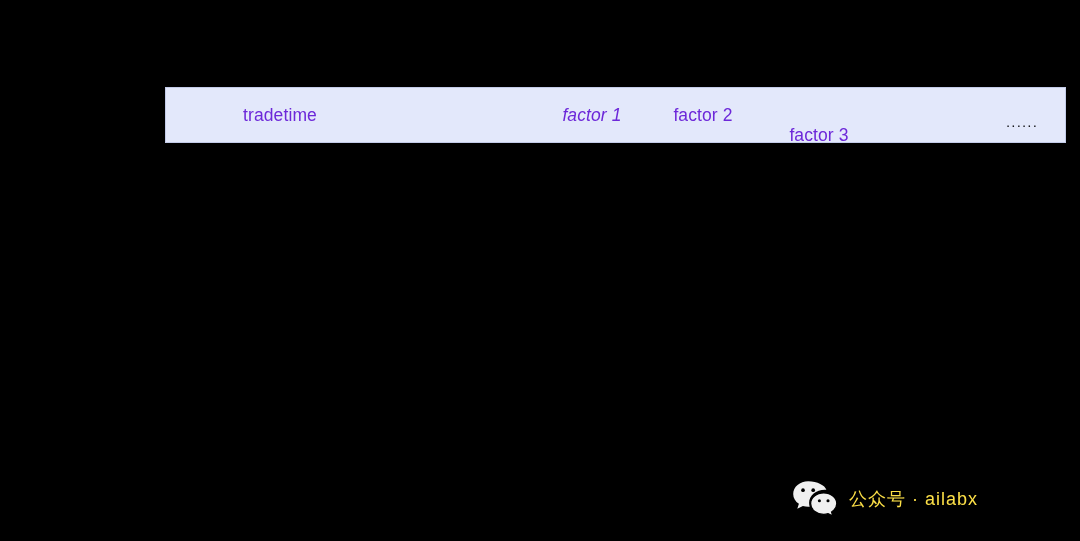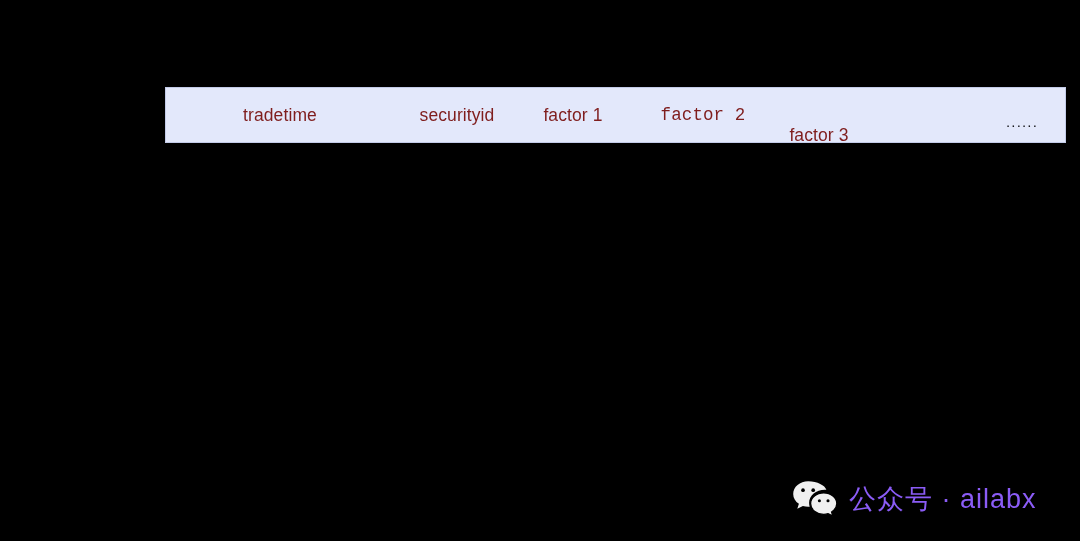--- a/index.html
+++ b/index.html
@@ -29,21 +29,21 @@
     align-items: center;
   }
 
   .col-cell {
     position: absolute;
     top: 0;
     height: 100%;
     display: flex;
     align-items: center;
     justify-content: center;
-    color: #7f1d1d;
+    color: #6d28d9;
     font-size: 17.5px;
     font-weight: 400;
     letter-spacing: 0.1px;
     white-space: nowrap;
   }
 
   .col-cell.ellipsis {
     font-size: 15px;
     letter-spacing: 1.2px;
     color: #15161a;
@@ -59,36 +59,35 @@
     display: flex;
     align-items: center;
     gap: 11px;
   }
   #watermark-logo {
     width: 46px;
     height: 38px;
     display: block;
   }
   #watermark-text {
-    color: #8b5cf6;
-    font-size: 27px;
+    color: #fde047;
+    font-size: 18px;
     font-weight: 400;
     letter-spacing: 1px;
     white-space: nowrap;
     line-height: 1;
   }
 </style>
 </head>
 <body>
 
 <div id="table-header-bar">
     <div class="col-cell" style="left: 24px; width: 180px;">tradetime</div>
-    <div class="col-cell" style="left: 201px; width: 180px;">securityid</div>
-    <div class="col-cell" style="left: 317px; width: 180px;">factor 1</div>
-    <div class="col-cell" style="left: 447px; width: 180px; font-family: Liberation Mono, monospace;">factor 2</div>
+    <div class="col-cell" style="left: 336px; width: 180px; font-style: italic;">factor 1</div>
+    <div class="col-cell" style="left: 447px; width: 180px;">factor 2</div>
     <div class="col-cell" style="left: 563px; width: 180px; margin-top: 20px;">factor 3</div>
     <div class="col-cell ellipsis" style="left: 766px; width: 180px;">......</div>
   </div>
 
 <div id="watermark">
   <svg id="watermark-logo" viewBox="0 0 46 38">
 
     <path d="M16.2 1.2C7.9 1.2 1.2 6.9 1.2 13.9c0 4.0 2.2 7.6 5.7 9.9l-1.6 5.0 5.6-2.9
              c1.7.5 3.5.8 5.3.8.5 0 1.0 0 1.5-.07-.4-1.2-.6-2.5-.6-3.8
              0-7.3 7.0-13.2 15.7-13.2.5 0 1.1.02 1.6.07C33.0 5.4 25.4 1.2 16.2 1.2z" fill="#f0f0f0"></path>

